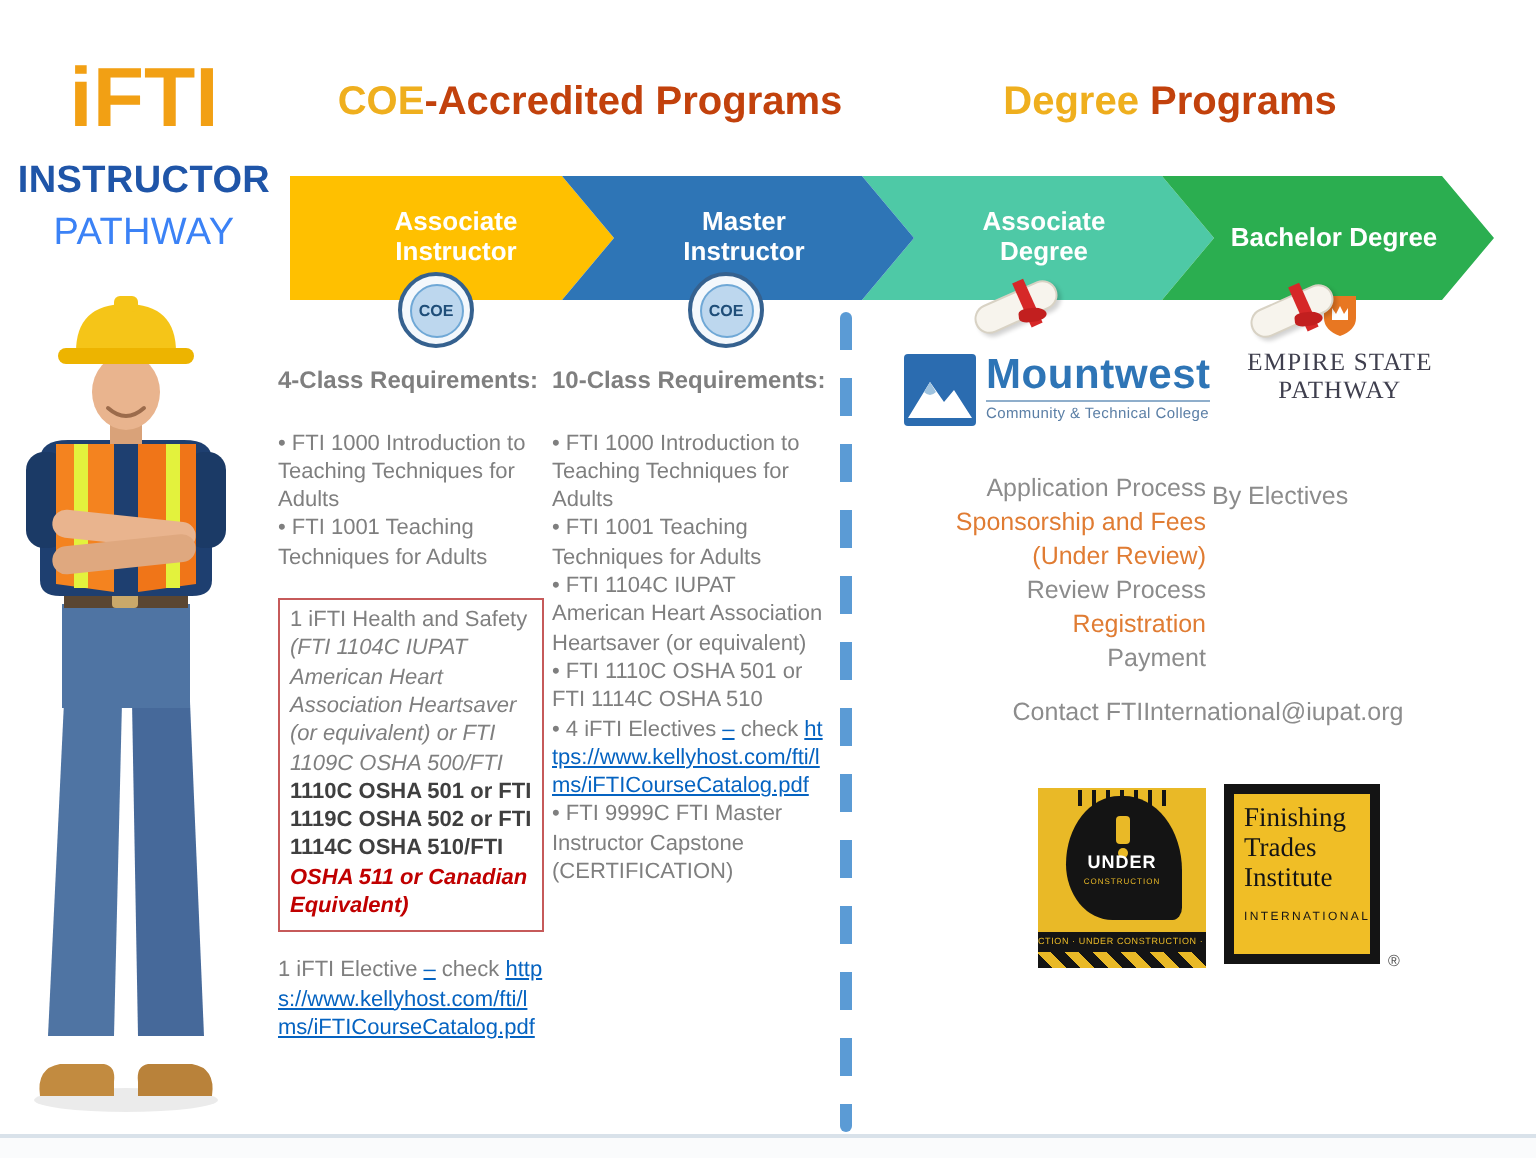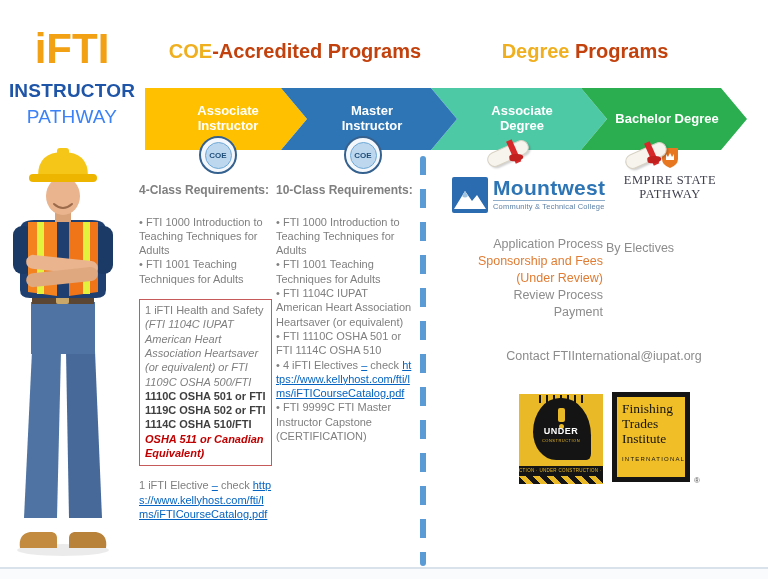--- a/index.html
+++ b/index.html
@@ -205,20 +205,21 @@
     </span>
     <div class="es-line">EMPIRE STATE</div>
     <div class="es-line">PATHWAY</div>
   </div>
 
   <div class="process">
     <div class="p-gray">Application Process</div>
     <div class="p-orange">Sponsorship and Fees</div>
     <div class="p-orange">(Under Review)</div>
     <div class="p-gray">Review Process</div>
+    <div class="p-orange">Registration</div>
     <div class="p-gray">Payment</div>
   </div>
 
   <div class="by-invite">By Electives</div>
   <div class="contact">Contact FTIInternational@iupat.org</div>
 
   <div class="uc-logo">
     <div class="uc-crane"></div>
     <div class="uc-head"></div>
     <div class="uc-bang"></div>

